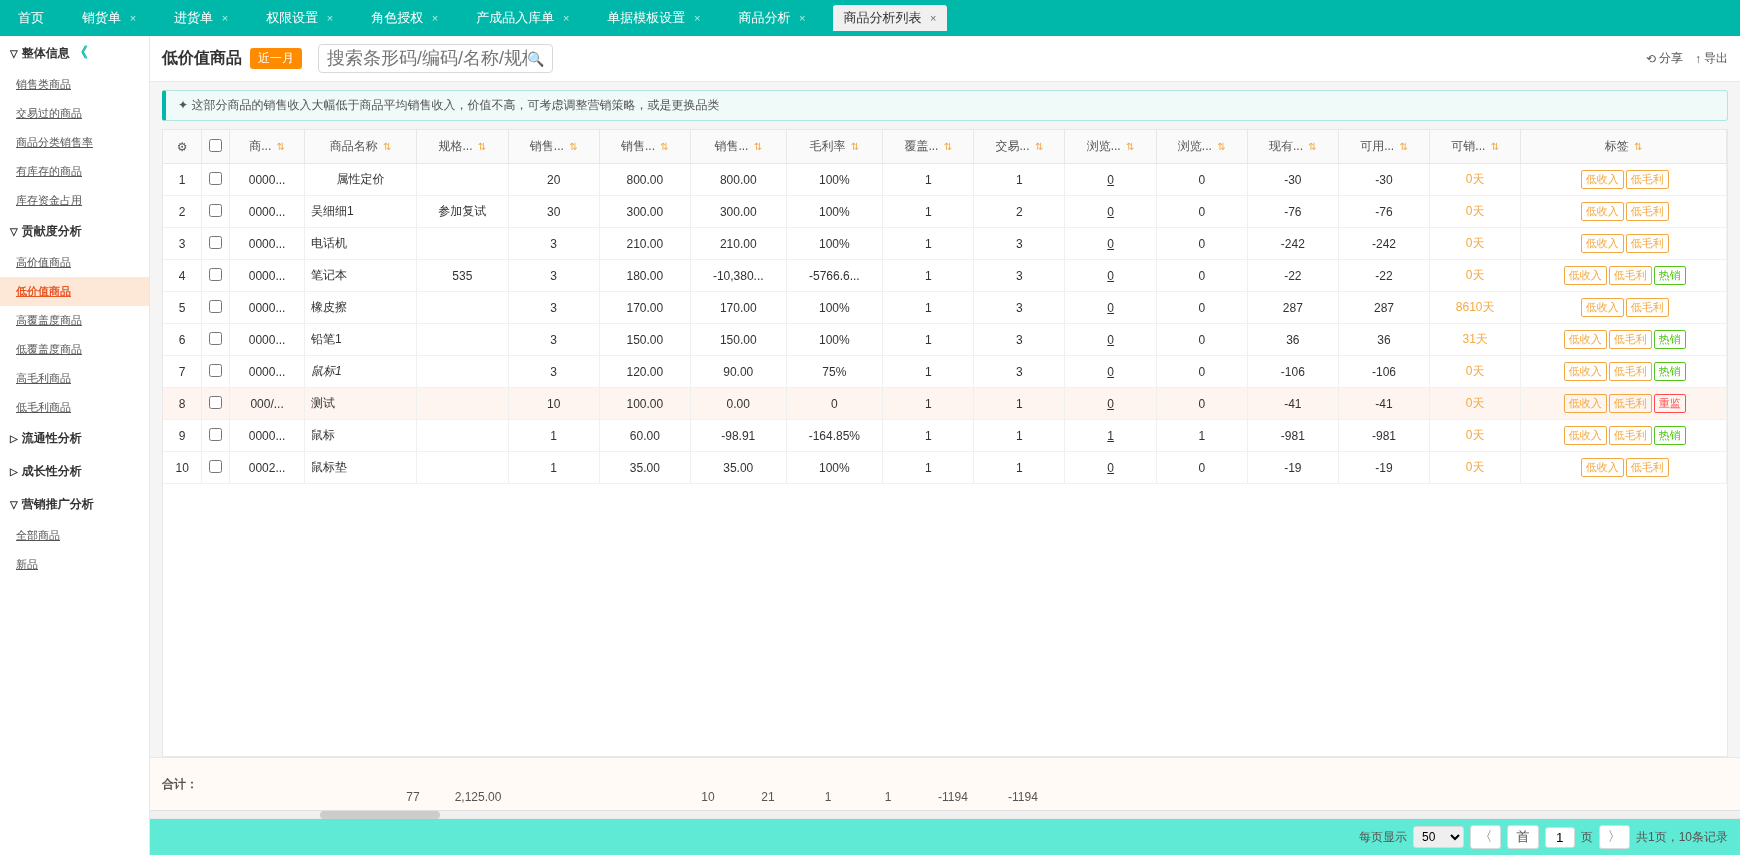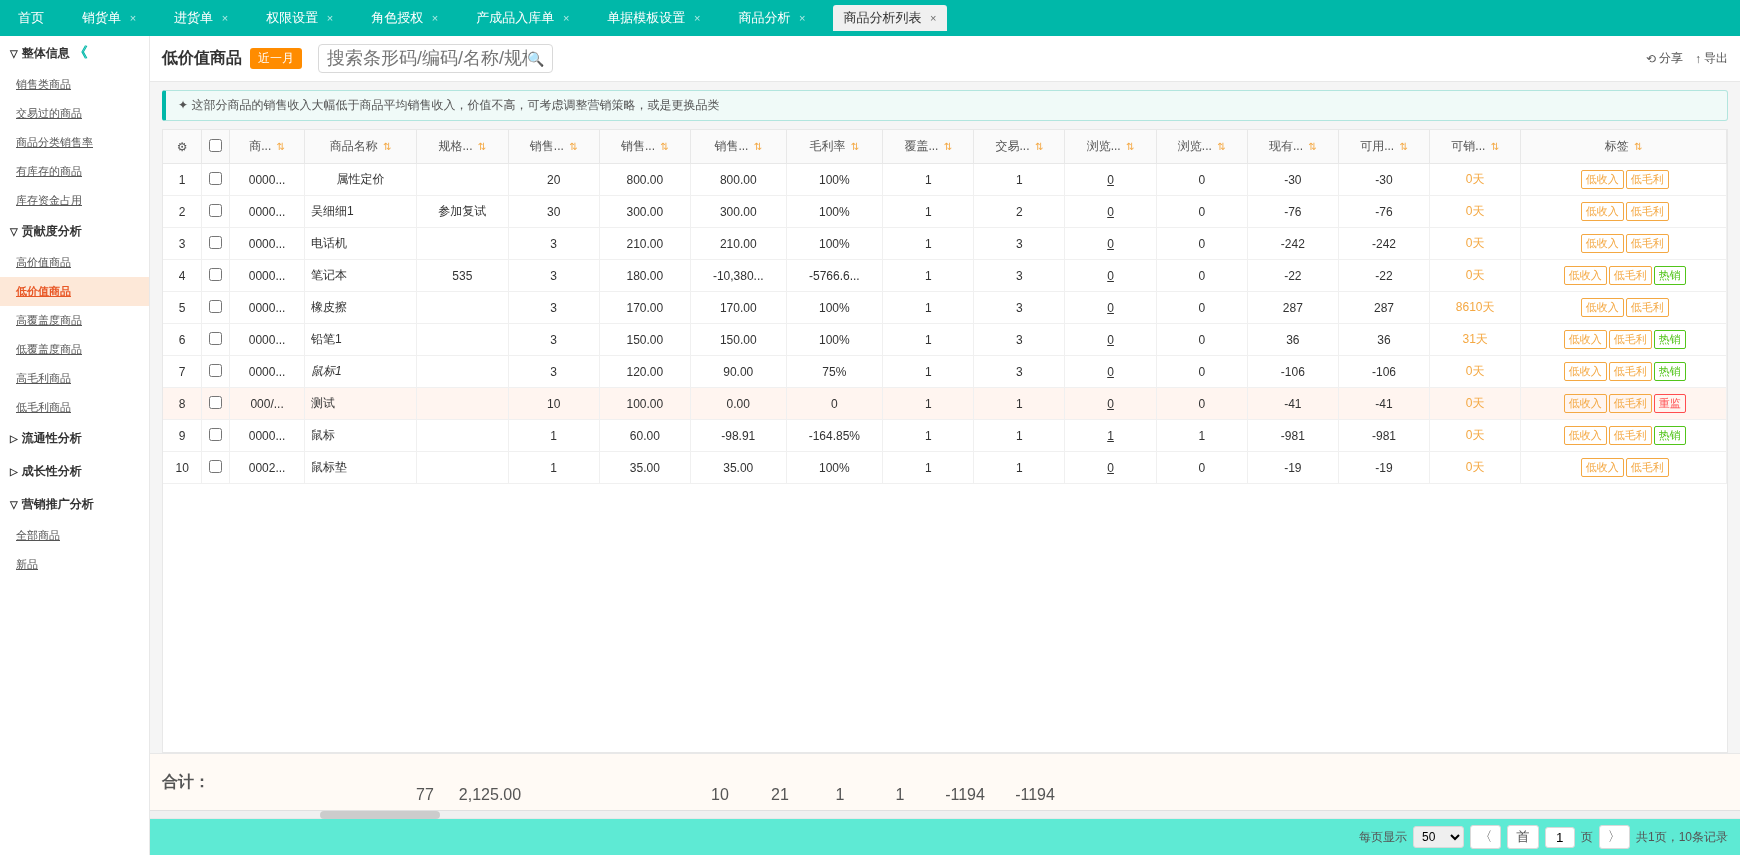--- a/index.html
+++ b/index.html
@@ -178,21 +178,21 @@
     .tag-label.red { border-color: #ff4d4f; color: #ff4d4f; }
     .underline-val { text-decoration: underline; cursor: pointer; color: #333; }
 
     
     .footer-summary {
       background: #fffaf5;
       border-top: 1px solid #e8e8e8;
       padding: 6px 12px;
       display: flex;
       align-items: center;
-      font-size: 16px;
+      font-size: 12px;
       color: #555;
     }
     .footer-summary .label { font-weight: bold; margin-right: 20px; }
     .footer-cells {
       display: flex;
       flex: 1;
     }
     .footer-cell {
       text-align: center;
       padding: 0 6px;

